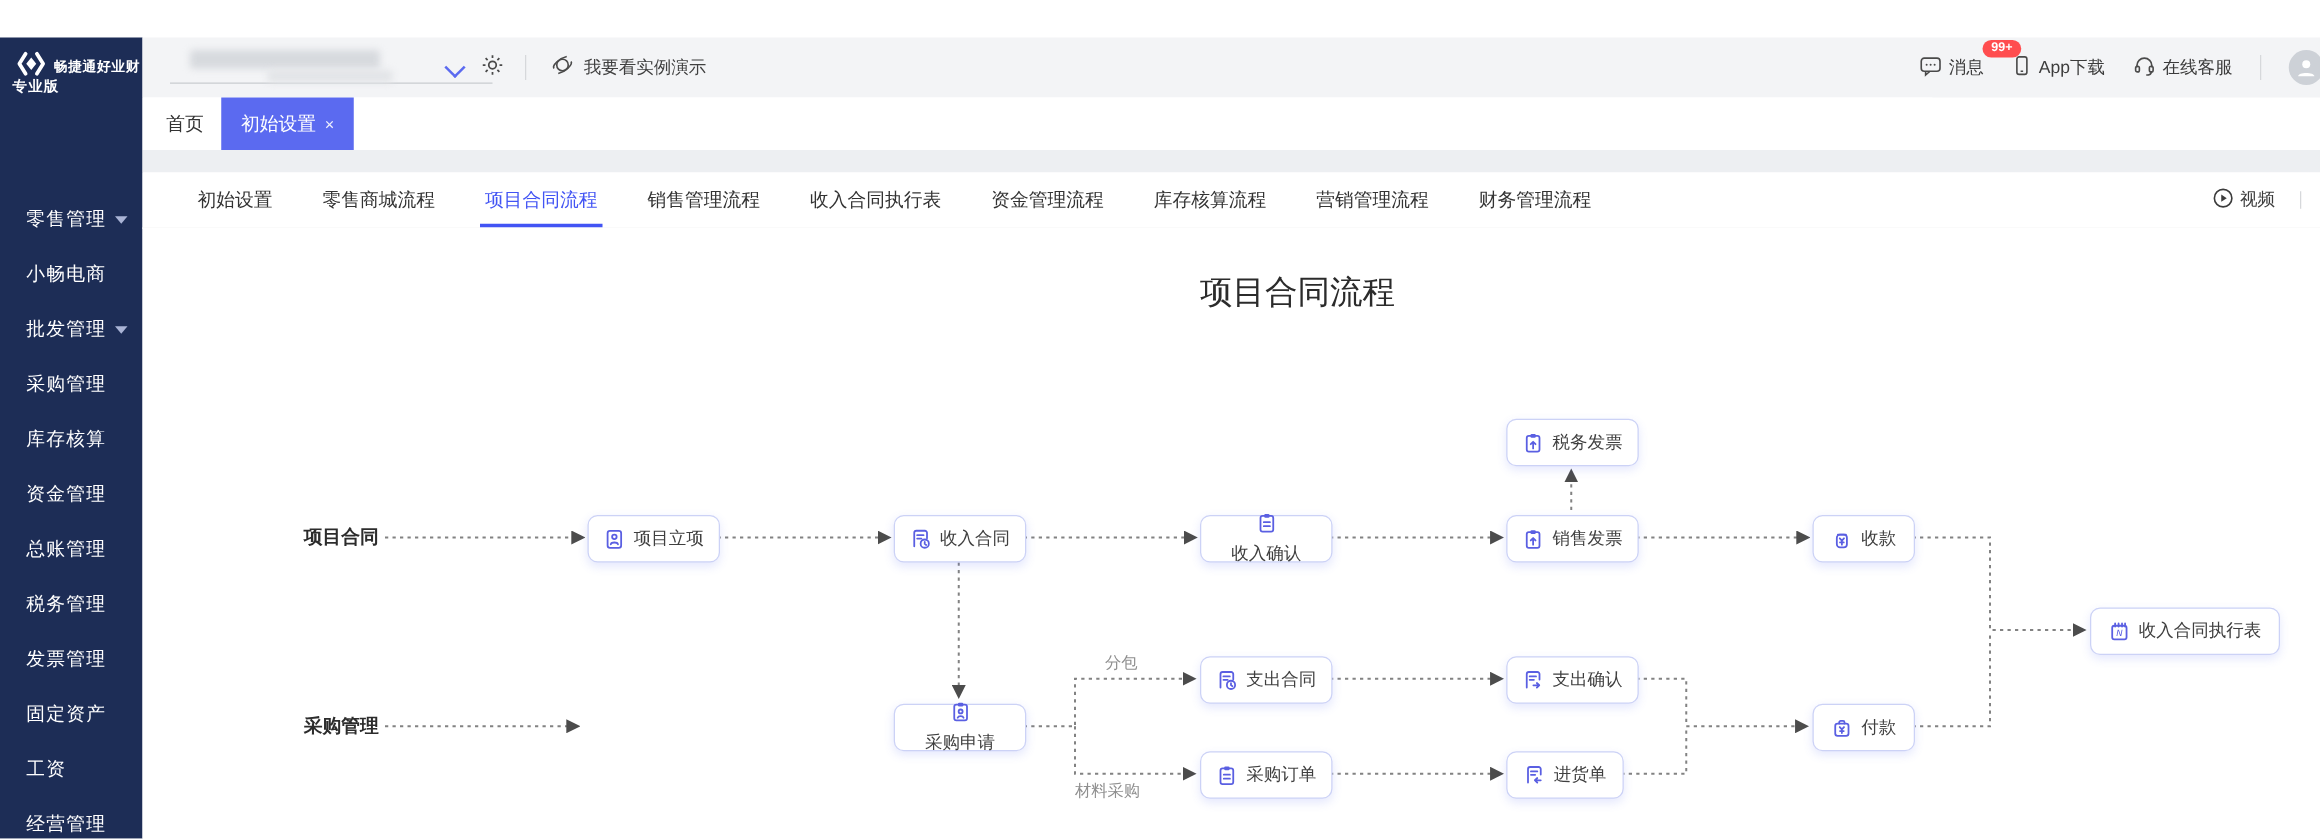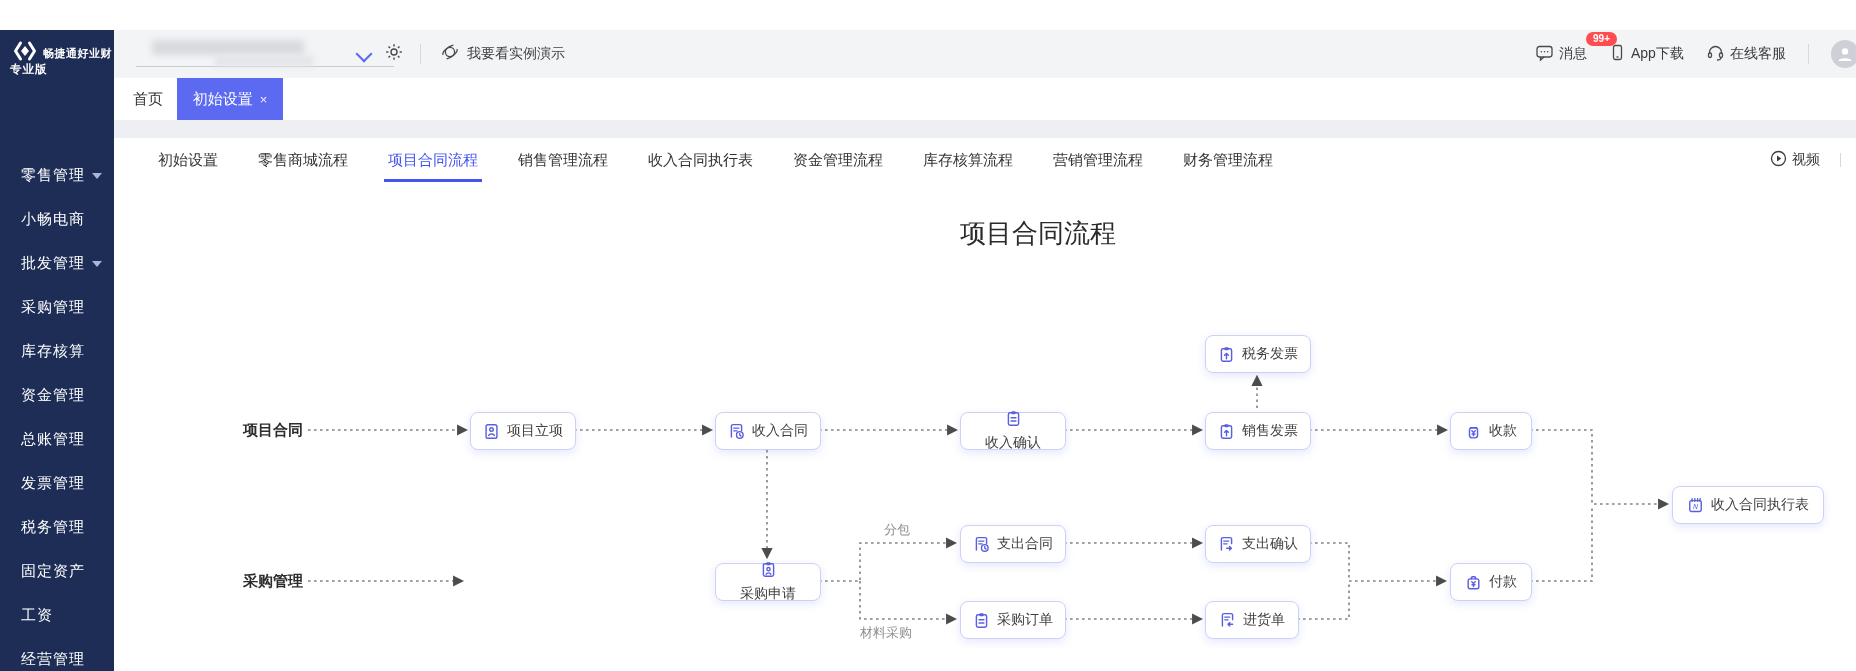--- a/index.html
+++ b/index.html
@@ -98,24 +98,24 @@
         <div class="side-item">
           <span>库存核算</span>
         </div>
         <div class="side-item">
           <span>资金管理</span>
         </div>
         <div class="side-item">
           <span>总账管理</span>
         </div>
         <div class="side-item">
+          <span>税务管理</span>
+        </div>
+        <div class="side-item">
           <span>发票管理</span>
-        </div>
-        <div class="side-item">
-          <span>税务管理</span>
         </div>
         <div class="side-item">
           <span>固定资产</span>
         </div>
         <div class="side-item">
           <span>工资</span>
         </div>
         <div class="side-item">
           <span>经营管理</span>
         </div>

